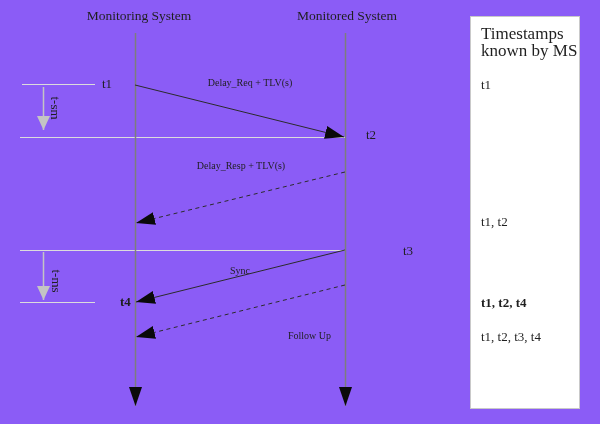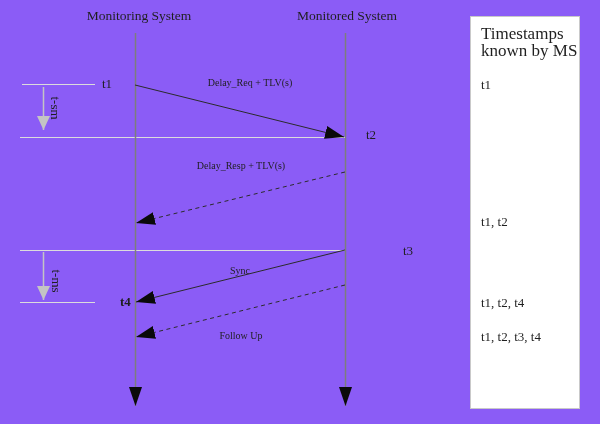--- a/index.html
+++ b/index.html
@@ -52,28 +52,28 @@
   <div class="hdr" style="left:291px;top:8px;width:112px;">Monitored System</div>
 
   <div class="lbl" style="left:102px;top:77px;">t1</div>
   <div class="lbl" style="left:366px;top:128px;">t2</div>
   <div class="lbl" style="left:371px;top:244px;margin-left:32px;">t3</div>
   <div class="lbl" style="left:120px;top:295px;font-weight:bold;">t4</div>
 
   <div class="msg" style="left:160px;top:75px;">Delay_Req + TLV(s)</div>
   <div class="msg" style="left:151px;top:158px;">Delay_Resp + TLV(s)</div>
   <div class="msg" style="left:150px;top:263px;">Sync</div>
-  <div class="msg" style="left:151px;top:328px;">Follow Up</div>
+  <div class="msg" style="left:151px;top:328px;text-align:right;">Follow Up</div>
 
   <div class="vlbl" style="left:55px;top:108px;">t-sm</div>
   <div class="vlbl" style="left:56px;top:281px;">t-ms</div>
 
   <div id="ts-panel"></div>
   <div id="ts-panel-title">
     <span>Timestamps</span><br>
     <span>known by MS</span>
   </div>
   <div class="panel-entry" style="top:77px;">t1</div>
   <div class="panel-entry" style="top:214px;">t1, t2</div>
-  <div class="panel-entry" style="top:295px;">t1, t2, t4</div>
+  <div class="panel-entry" style="top:295px;font-weight:bold;">t1, t2, t4</div>
   <div class="panel-entry" style="top:329px;">t1, t2, t3, t4</div>
 
 </div>
 
 </body></html>

